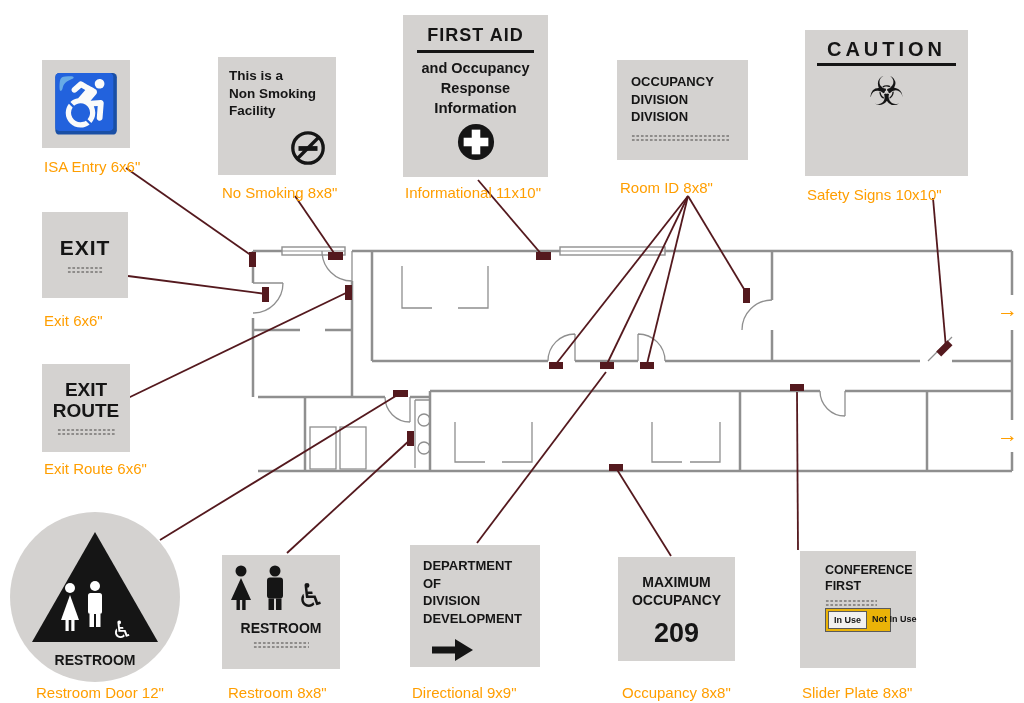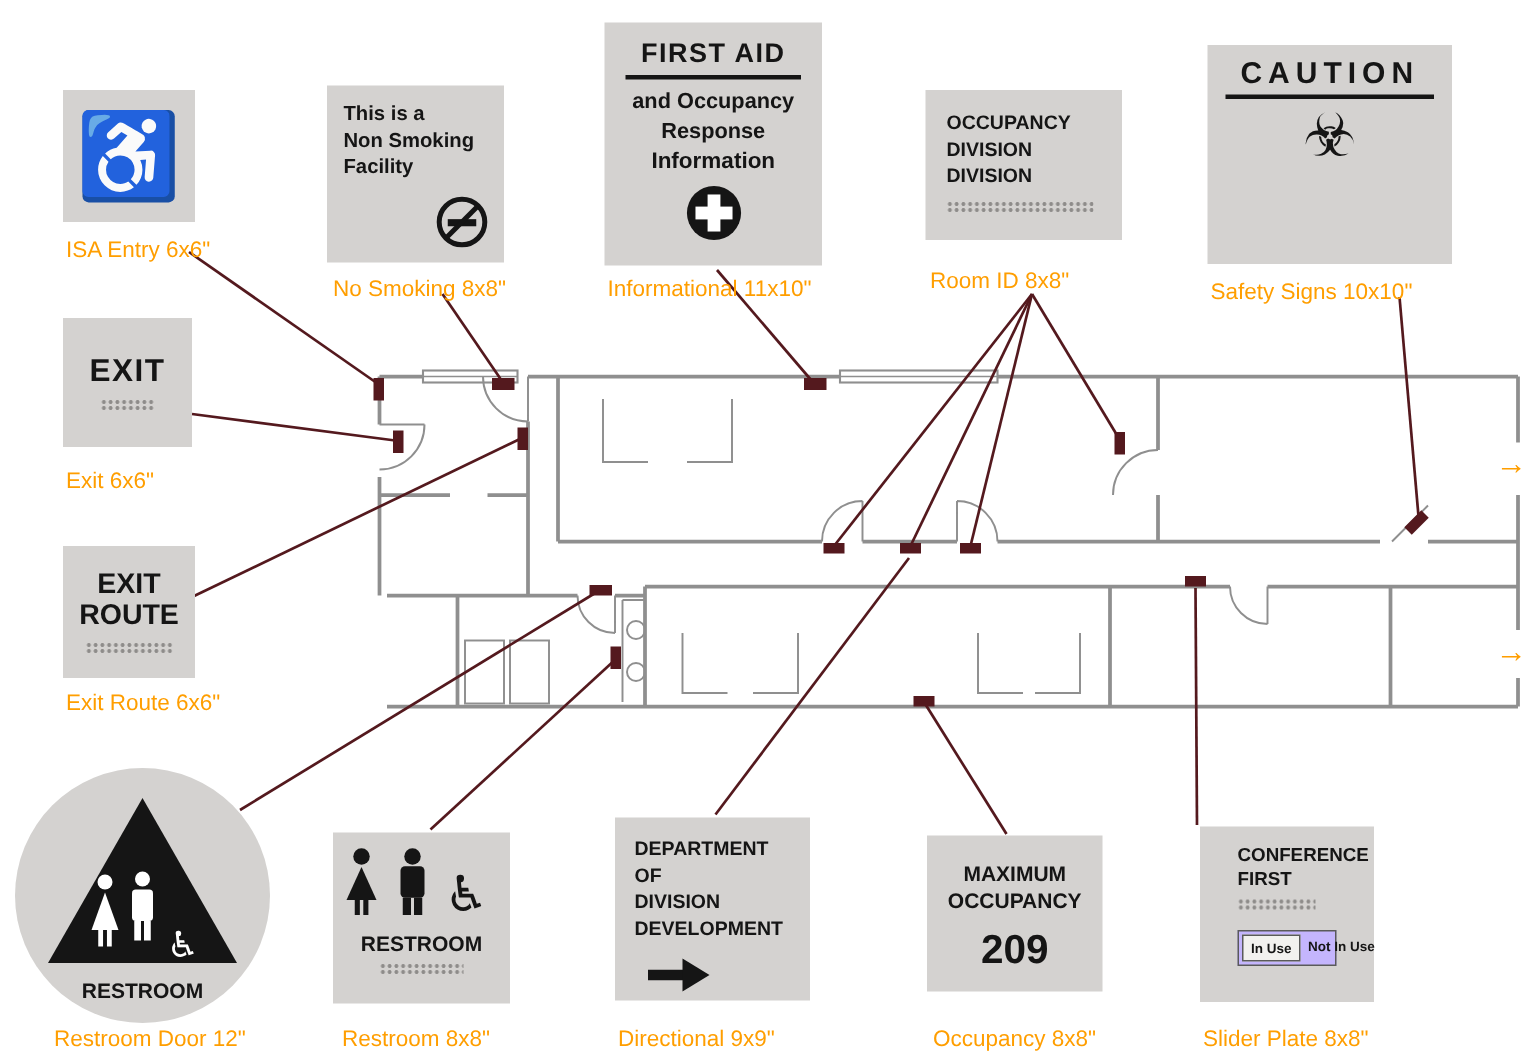--- a/index.html
+++ b/index.html
@@ -221,20 +221,20 @@
     <div class="b" style="font-size:14px; line-height:1.3;">MAXIMUM</div>
     <div class="b" style="font-size:14px; line-height:1.3;">OCCUPANCY</div>
     <div class="b" style="font-size:27px; margin-top:9px;">209</div>
   </div>
   <div class="cap" style="left:622px; top:684px;">Occupancy 8x8"</div>
 
   <div class="sign" style="left:800px; top:551px; width:116px; height:117px; padding:11px 25px;">
     <div class="b" style="font-size:12.5px; line-height:1.3;">CONFERENCE</div>
     <div class="b" style="font-size:12.5px; line-height:1.3;">FIRST</div>
     <div class="braille" style="width:52px; margin-top:4px;"></div>
-    <div style="margin-top:13px; border:1.5px solid #5a5a5a; display:flex; align-items:stretch; background:#c4b5fd; padding:2px;text-align:right;">
+    <div style="margin-top:1px; border:1.5px solid #5a5a5a; display:flex; align-items:stretch; background:#eab308; padding:2px;text-align:right;">
       <div class="b" style="font-size:9px; padding:3px 5px; background:#f2f1ef; border:1.2px solid #5a5a5a; white-space:nowrap;">In Use</div>
       <div class="b" style="font-size:9px; padding:3px 5px; margin-left:auto; white-space:nowrap;">Not In Use</div>
     </div>
   </div>
   <div class="cap" style="left:802px; top:684px;">Slider Plate 8x8"</div>
 
 </div>
 
 </body></html>

